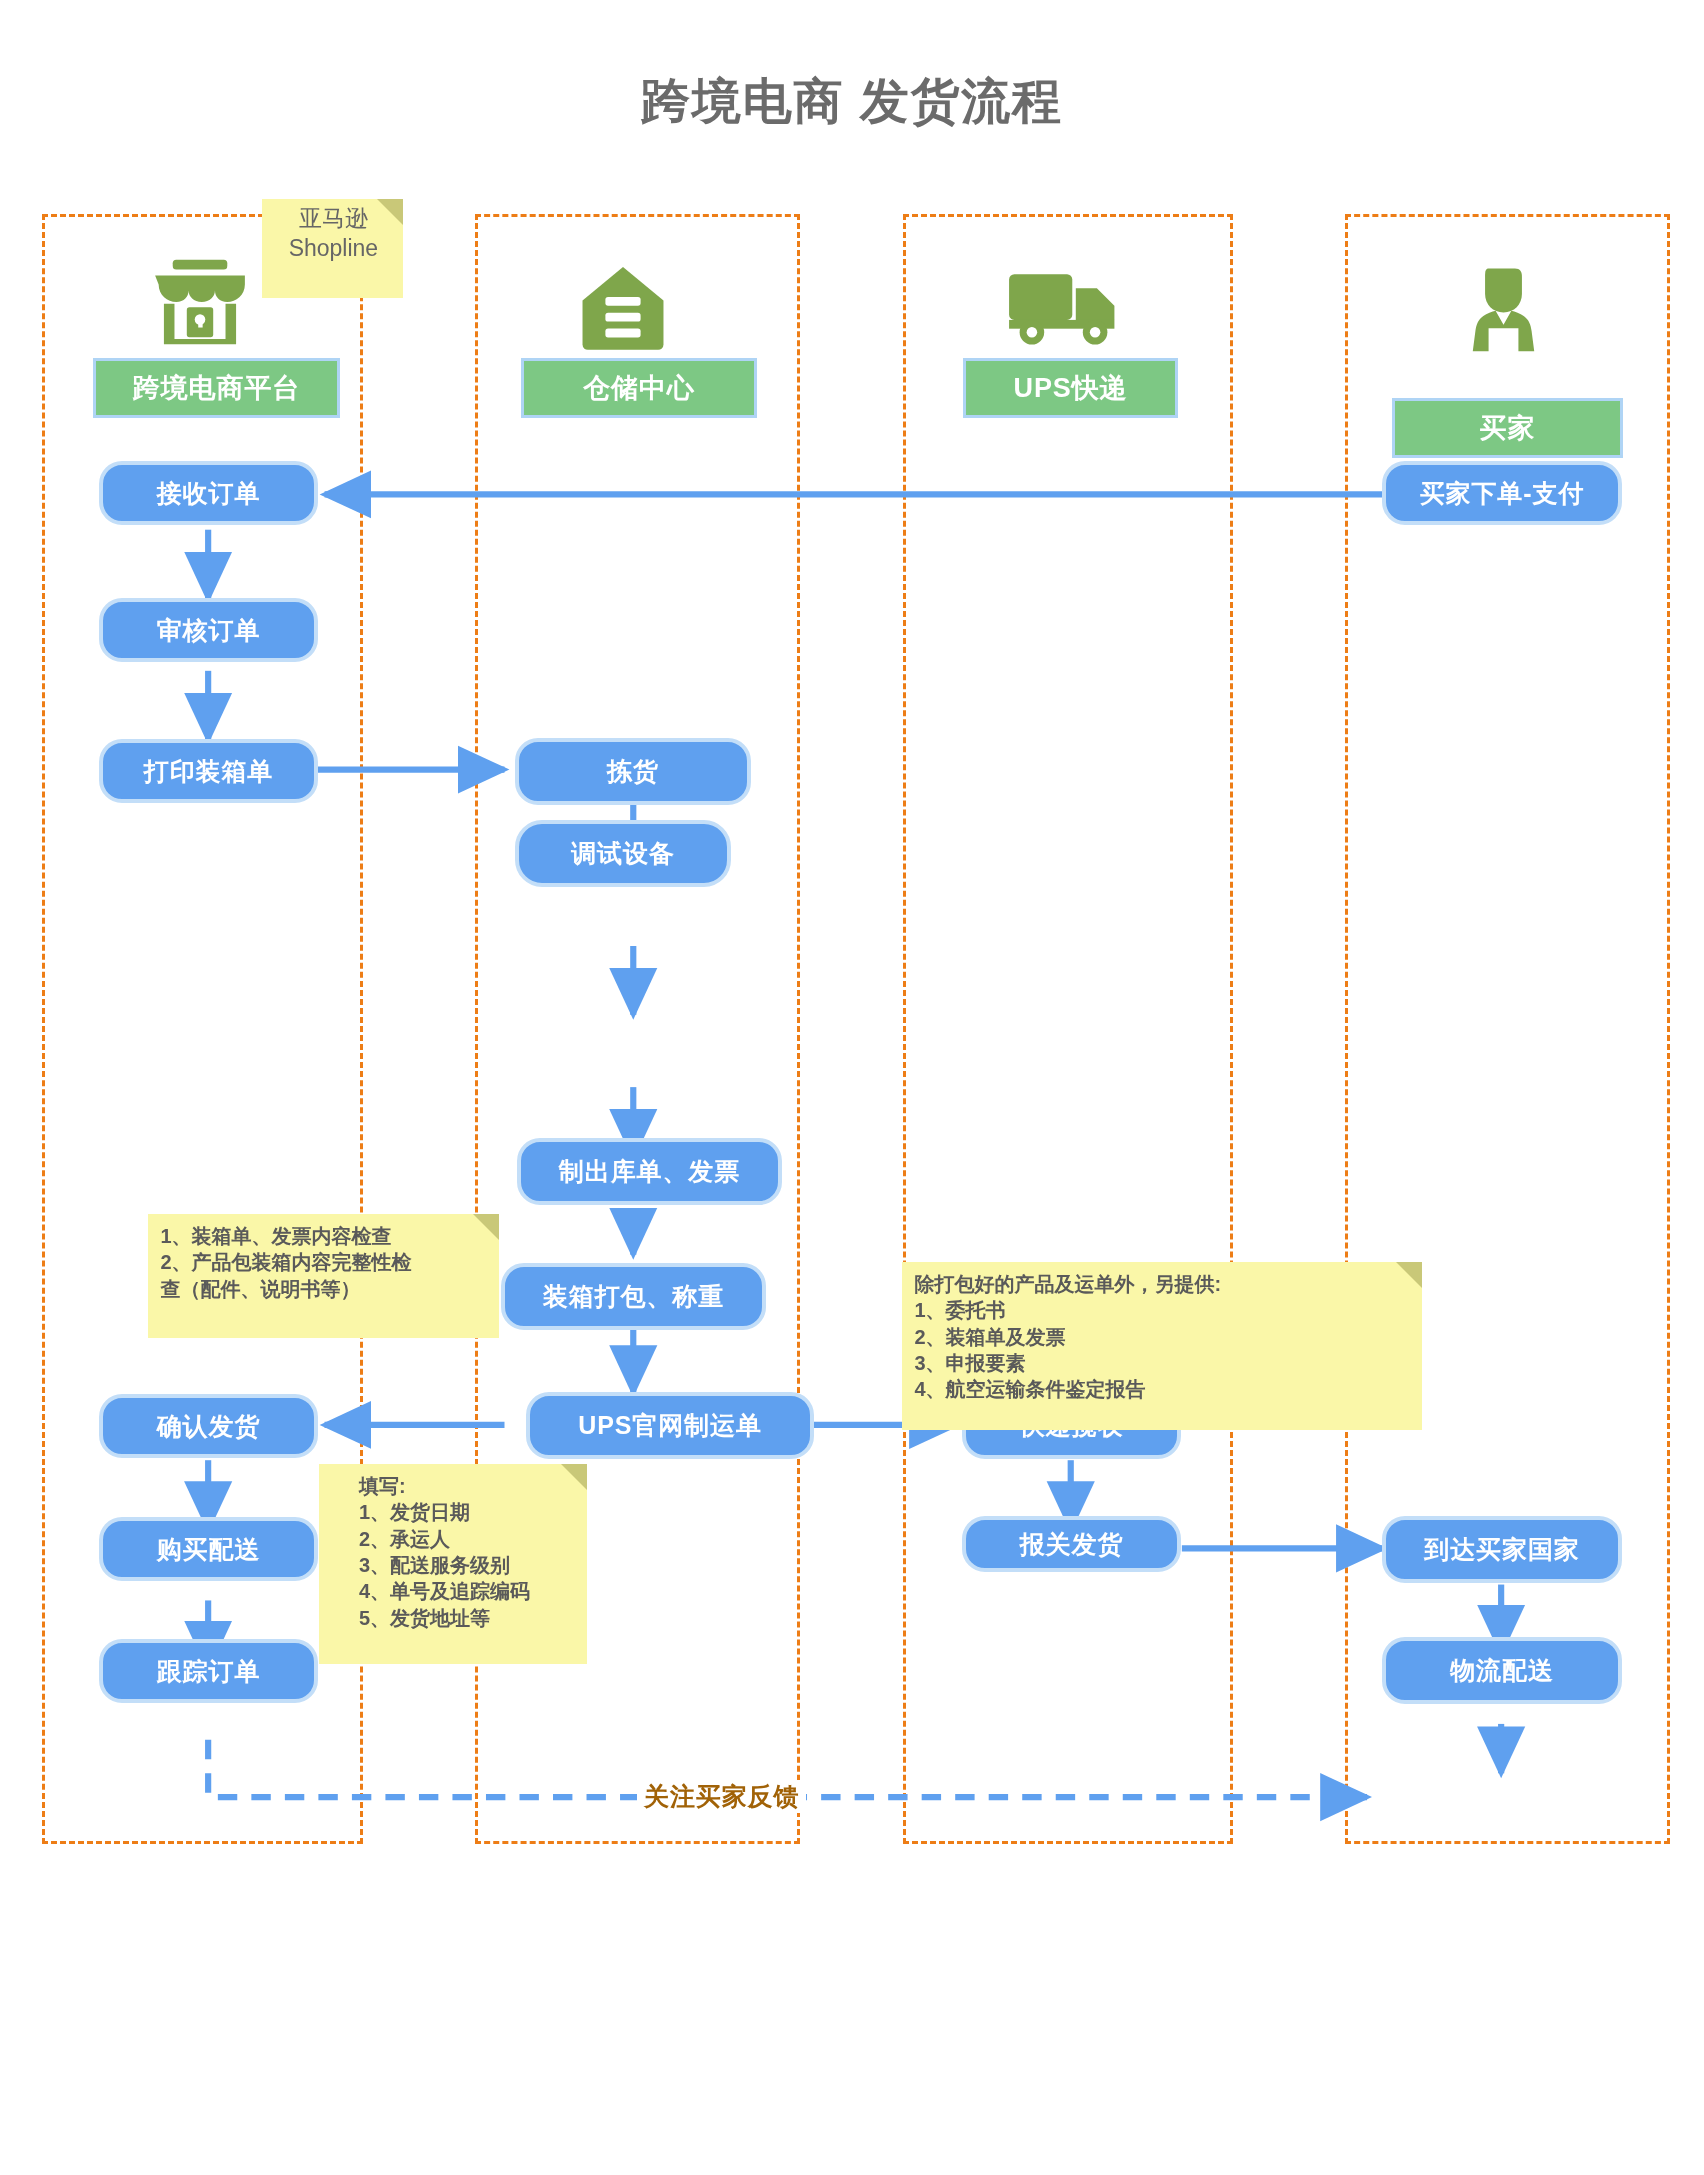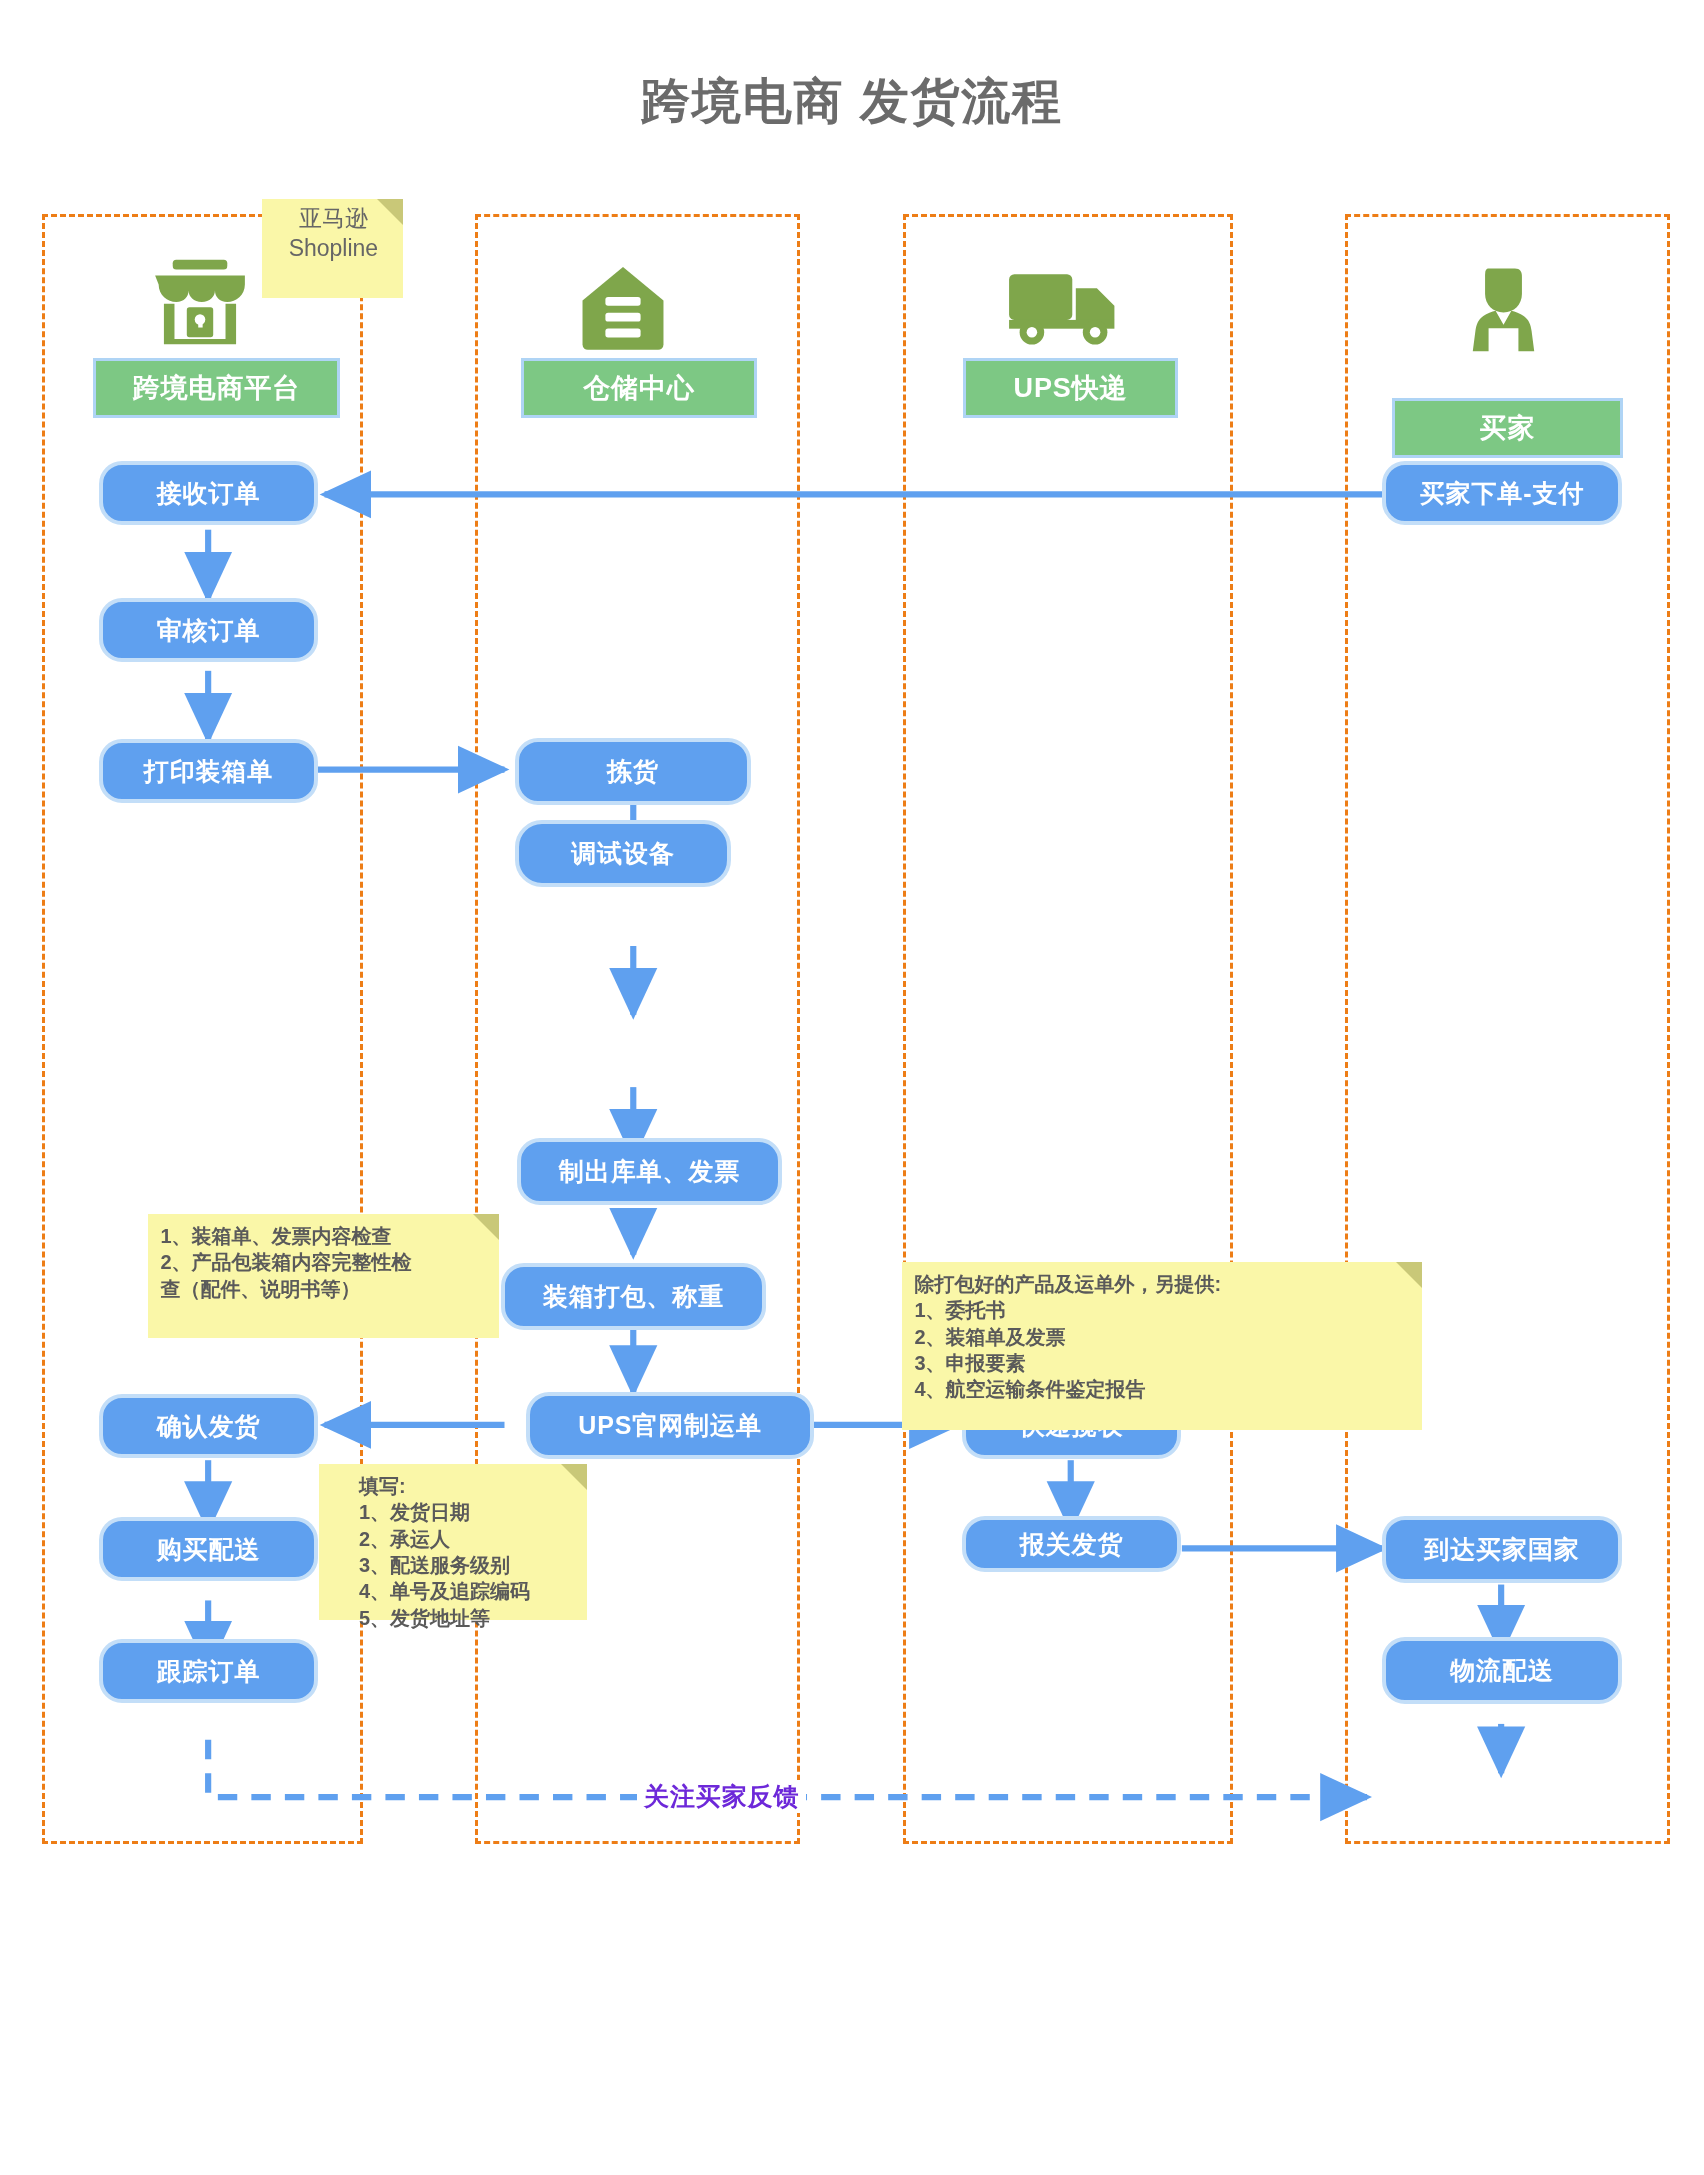--- a/index.html
+++ b/index.html
@@ -33,21 +33,21 @@
   .note{position:absolute;background:#FAF7A8;box-sizing:border-box;
     color:#5a5a5a;font-size:20px;font-weight:bold;line-height:1.32;padding:8.8px 10.6px 7px 12.4px;}
   .note .fold{position:absolute;right:0;top:0;width:0;height:0;
     border-top:26.5px solid #C9C878;border-left:26.5px solid transparent;}
   .note.plain{font-weight:normal;color:#666;}
   .note .ln{display:block;white-space:pre;}
 
   
   svg.wires{position:absolute;left:0;top:0;width:1704px;height:2176px;pointer-events:none;}
 
-  .feedback-label{position:absolute;color:#6d28d9;font-size:25px;font-weight:bold;
+  .feedback-label{position:absolute;color:#a16207;font-size:25px;font-weight:bold;
     background:#ffffff;padding:0 7px;letter-spacing:0.9px;}
 </style>
 </head>
 <body>
 
 <div id="stage">
 
   <div class="title">跨境电商 发货流程</div>
 
   <div class="lane l1"></div>
@@ -215,21 +215,21 @@
 
   <div class="note" style="left:902px;top:1214px;width:520px;height:168px;margin-top:48px;">
     <span class="fold"></span>
     <span class="ln">除打包好的产品及运单外，另提供:</span>
     <span class="ln">1、委托书</span>
     <span class="ln">2、装箱单及发票</span>
     <span class="ln">3、申报要素</span>
     <span class="ln">4、航空运输条件鉴定报告</span>
   </div>
 
-  <div class="note" style="left:319px;top:1464px;width:268px;height:156px;padding-left:40px;">
+  <div class="note" style="left:319px;top:1464px;width:268px;height:200px;padding-left:40px;">
     <span class="fold"></span>
     <span class="ln">填写:</span>
     <span class="ln">1、发货日期</span>
     <span class="ln">2、承运人</span>
     <span class="ln">3、配送服务级别</span>
     <span class="ln">4、单号及追踪编码</span>
     <span class="ln">5、发货地址等</span>
   </div>
 
   <div class="feedback-label" style="left:637px;top:1780px;">关注买家反馈</div>

